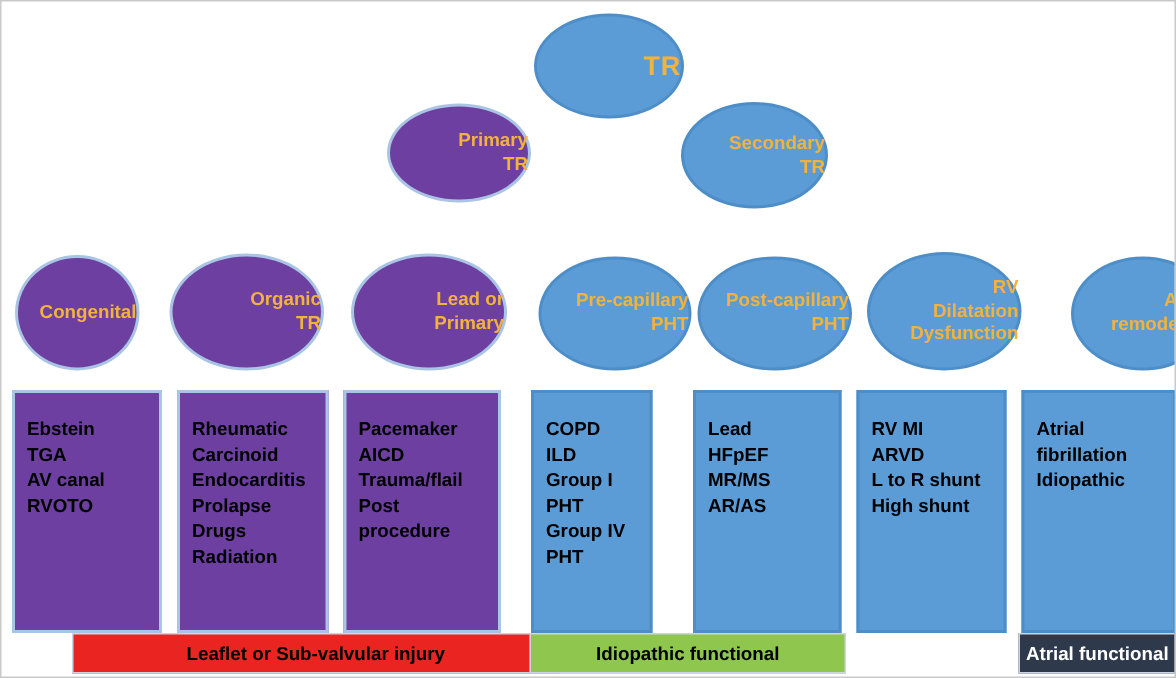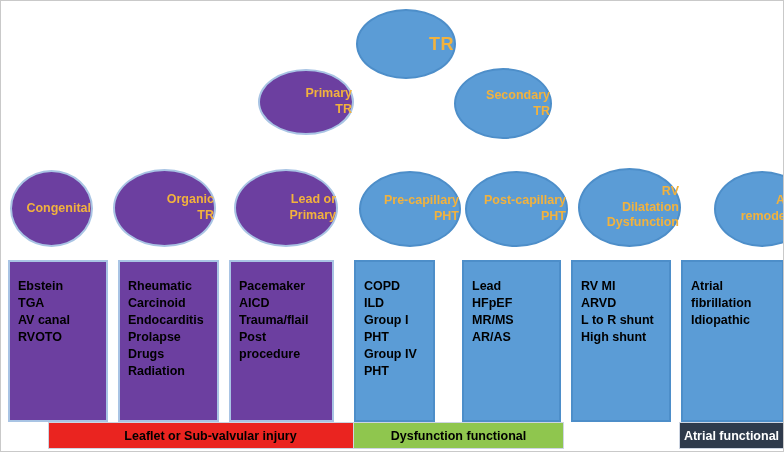--- a/index.html
+++ b/index.html
@@ -138,19 +138,19 @@
   </div>
   <div class="listbox blue" style="left:680px;width:103px;">
     <span class="item">Atrial fibrillation</span>
     <span class="item">Idiopathic</span>
   </div>
 
   <div class="footer" style="left:3px;width:325px;background:var(--red);color:var(--ink);margin-left:44px;">
     <span>Leaflet or Sub-valvular injury</span>
   </div>
   <div class="footer" style="left:352px;width:211px;background:var(--green);color:var(--ink);">
-    <span>Dysfunction functional</span>
+    <span>Idiopathic functional</span>
   </div>
   <div class="footer" style="left:678px;width:105px;background:var(--navy);color:var(--white-ink);">
     <span>Atrial functional</span>
   </div>
 
 </div>
 
 </body></html>

